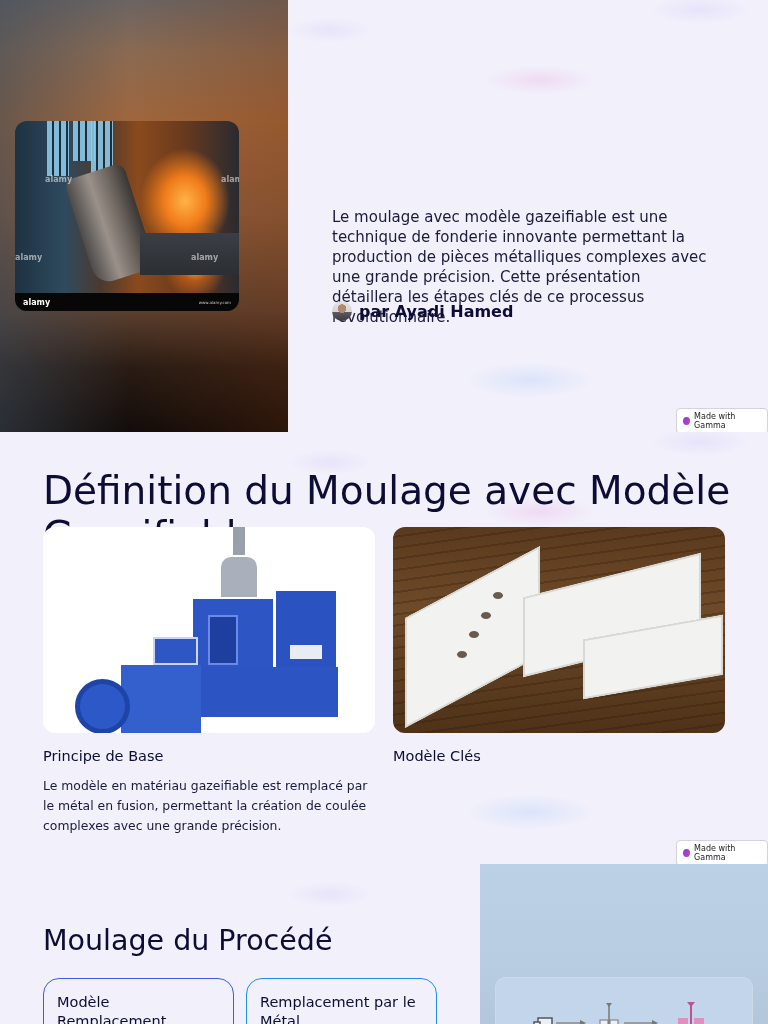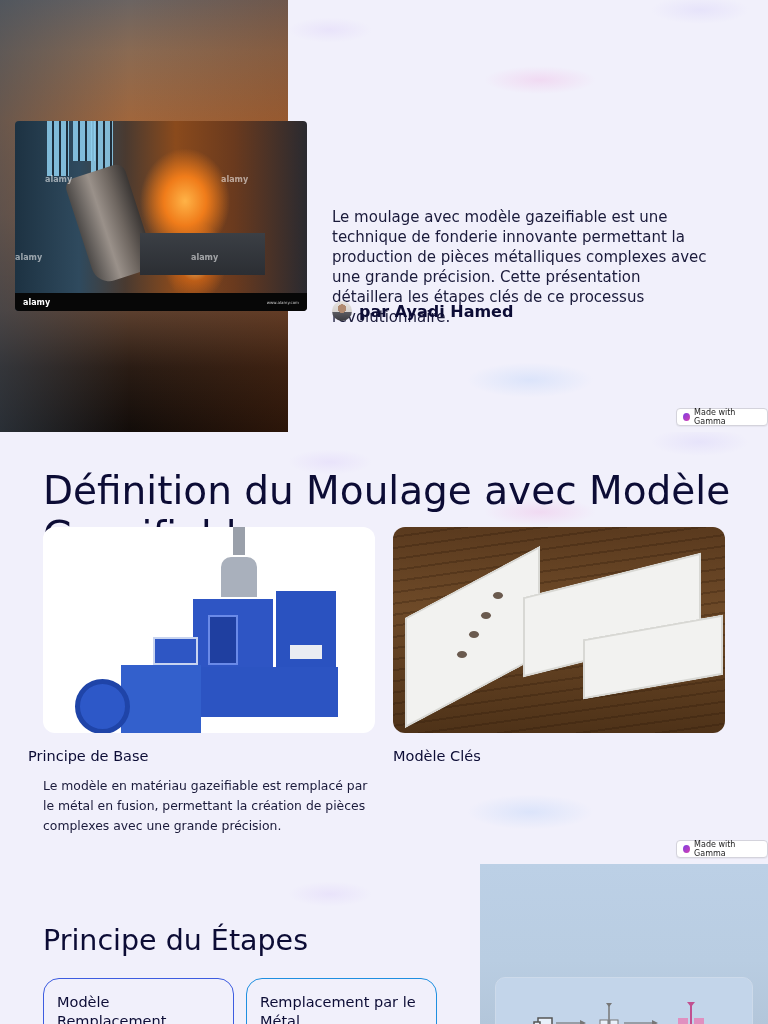--- a/index.html
+++ b/index.html
@@ -27,22 +27,22 @@
     .hero-left {
       position: absolute; left: 0; top: 0; width: 288px; height: 432px;
       background: linear-gradient(180deg,
         #6b6462 0%, #8a6a52 12%, #a0663c 28%, #8a5a3a 50%, #5b3f2e 72%, #2a1c14 85%, #120c09 100%);
     }
     .hero-left::before {
       content: ""; position: absolute; inset: 0;
       background: linear-gradient(90deg, rgba(60,75,90,0.55) 0%, rgba(60,75,90,0) 45%, rgba(120,50,10,0.25) 100%);
     }
     .hero-photo {
-      position: absolute; left: 15px; top: 121px; width: 292px; height: 190px;
-      border-radius: 4px; overflow: hidden;
+      position: absolute; left: 15px; top: 121px; width: 224px; height: 190px;
+      border-radius: 12px; overflow: hidden;
       background:
         radial-gradient(ellipse 60px 70px at 170px 80px, #ffb347 0%, #f07c1a 35%, rgba(180,70,10,0.0) 75%),
         radial-gradient(ellipse 40px 50px at 180px 140px, #ffd27a 0%, rgba(230,110,20,0.6) 40%, transparent 80%),
         linear-gradient(90deg, #1d3242 0%, #2f4a5e 22%, #4a3a30 38%, #8a4a1c 55%, #6a3a1e 75%, #2a2a30 100%);
     }
     .hero-photo .window {
       position: absolute; top: 0; width: 22px; height: 55px;
       background: repeating-linear-gradient(90deg, #8fd0f0 0 5px, #1a2a38 5px 7px);
       opacity: 0.85;
     }
@@ -80,21 +80,21 @@
     }
     .avatar {
       width: 20px; height: 20px; border-radius: 50%;
       background: radial-gradient(circle at 50% 38%, #b08a70 0 26%, transparent 28%),
                   linear-gradient(180deg, #e6e3e0 0%, #d6d3d0 55%, #5a5a60 56%, #3a3a40 100%);
     }
     .author-name { font-size: 16px; font-weight: bold; color: #0c0c35; }
 
     .gamma-badge {
       position: absolute; display: flex; align-items: center; gap: 4px;
-      height: 18px; padding: 4px 6px;
+      height: 18px; padding: 12px 6px;
       background: #ffffff; border: 1px solid #d4d3dc; border-radius: 4px;
       font-size: 8px; color: #222; box-shadow: 0 1px 1px rgba(0,0,0,0.05);
     }
     .gamma-icon {
       width: 8px; height: 8px; border-radius: 50%;
       background: linear-gradient(135deg, #7b3fe4, #d63fb0);
     }
     #badge1 { left: 676px; top: 408px; }
 
     
@@ -193,33 +193,33 @@
   <div class="card-img" id="img-foam">
     <div class="foam-part" style="left:12px;top:55px;width:135px;height:110px;transform:skewY(-28deg);"></div>
     <div class="foam-hole" style="left:100px;top:65px;"></div>
     <div class="foam-hole" style="left:88px;top:85px;"></div>
     <div class="foam-hole" style="left:76px;top:104px;"></div>
     <div class="foam-hole" style="left:64px;top:124px;"></div>
     <div class="foam-part" style="left:130px;top:48px;width:178px;height:80px;transform:skewY(-14deg);"></div>
     <div class="foam-part" style="left:190px;top:100px;width:140px;height:60px;transform:skewY(-10deg);"></div>
   </div>
 
-  <div class="card-title" style="left:28px;">Principe de Base</div>
-  <p class="card-text" style="left:43px;">Le modèle en matériau gazeifiable est remplacé par le métal en fusion, permettant la création de pièces complexes avec une grande précision.</p>
+  <div class="card-title" style="left:43px;">Principe de Base</div>
+  <p class="card-text" style="left:43px;">Le modèle en matériau gazeifiable est remplacé par le métal en fusion, permettant la création de coulée complexes avec une grande précision.</p>
 
   <div class="card-title" style="left:393px;">Modèle Clés</div>
 </section>
 
 <div class="gamma-badge" id="badge2">
   <span class="gamma-icon"></span>
   <span>Made with Gamma</span>
 </div>
 
 <section class="slide" id="slide3">
-  <h2 class="section-title">Principe du Étapes</h2>
+  <h2 class="section-title">Moulage du Procédé</h2>
 
   <div class="proc-card" id="proc1">
     <span>Modèle Remplacement</span>
   </div>
   <div class="proc-card" id="proc2">
     <span>Remplacement par le Métal</span>
   </div>
 
   <div class="diagram-panel">
     <div class="diagram-card">

